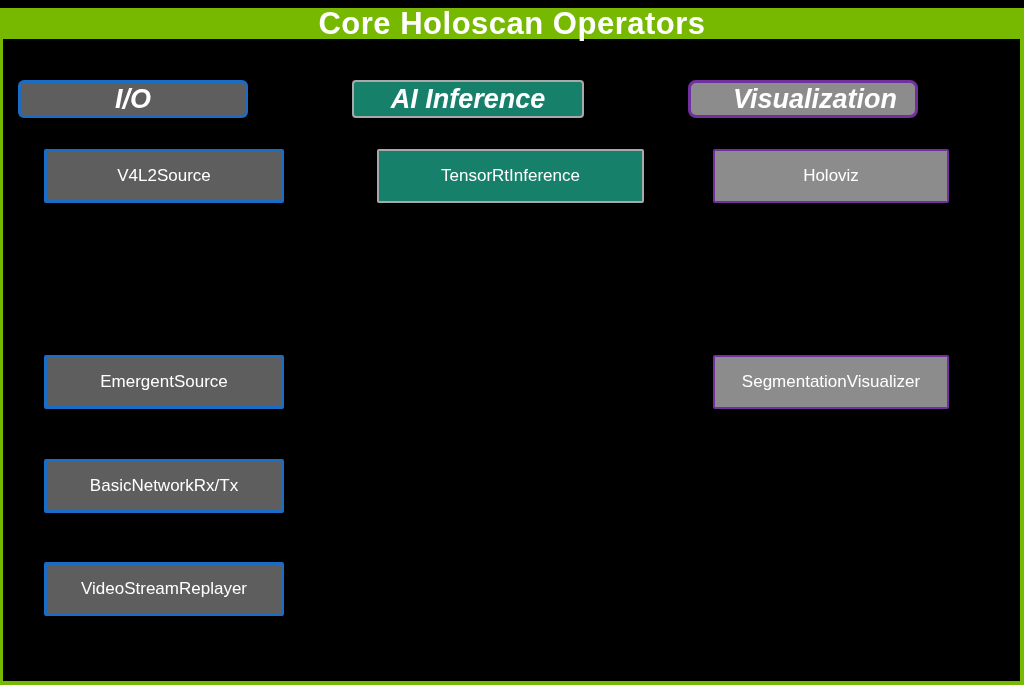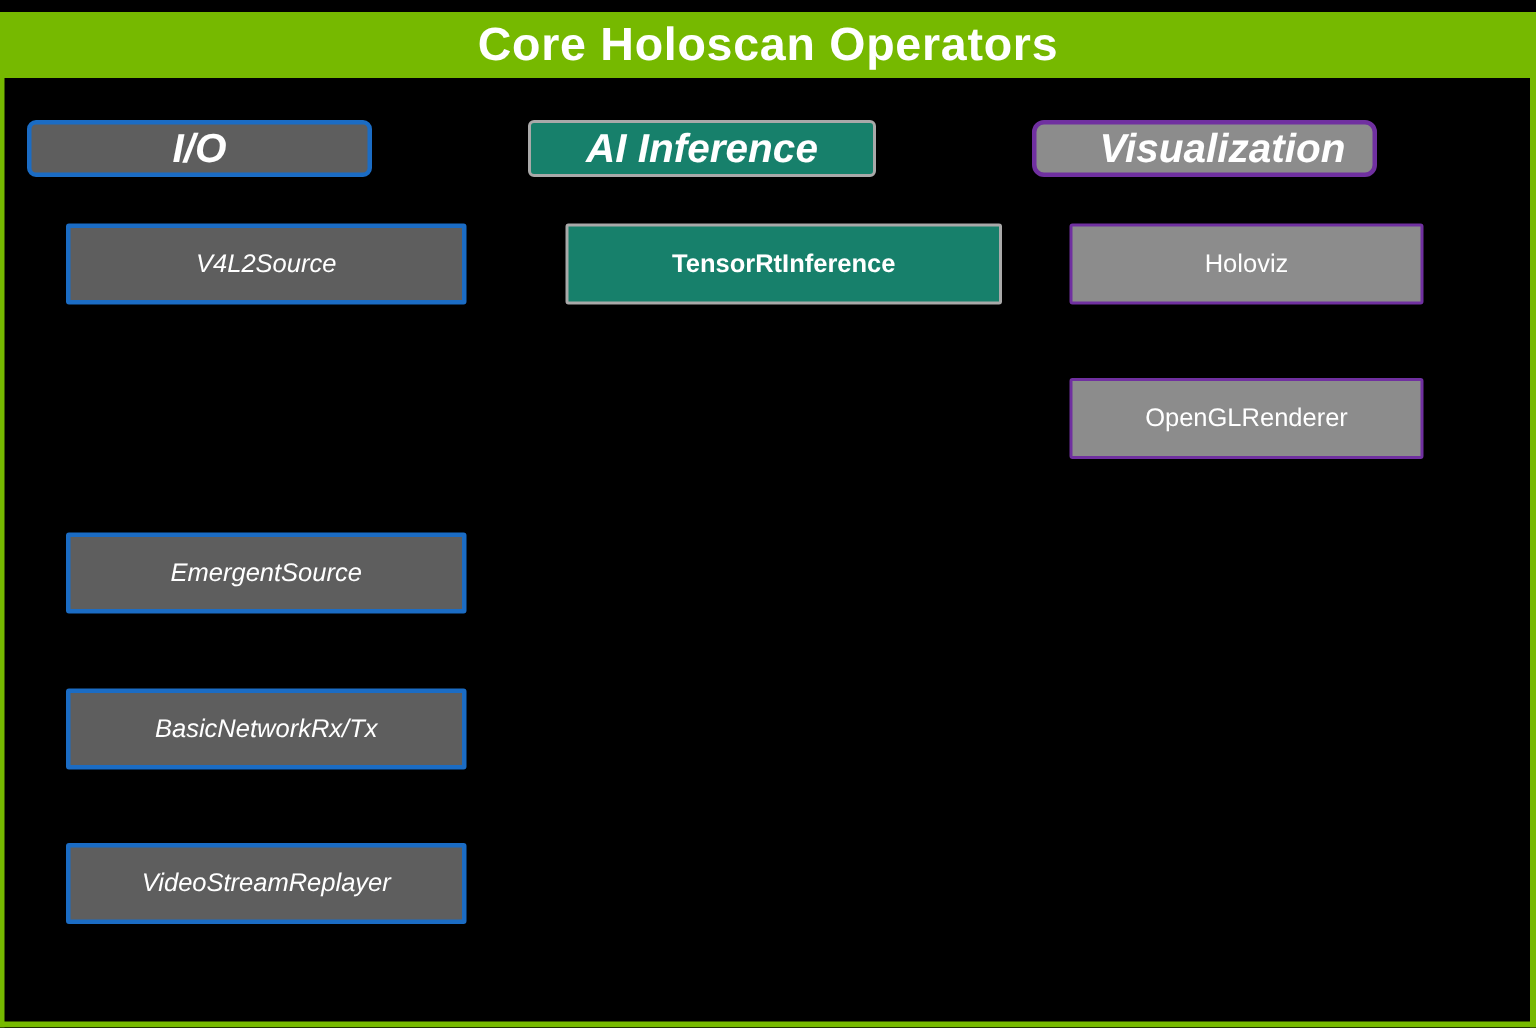--- a/index.html
+++ b/index.html
@@ -31,21 +31,21 @@
     left:0; top:8px; right:0; bottom:0;
     border-left:3px solid var(--nvidia-green);
     border-right:4px solid var(--nvidia-green);
     border-bottom:4px solid var(--nvidia-green);
     box-sizing:border-box;
     pointer-events:none;
   }
   .title-bar{
     position:absolute;
     left:0; top:8px;
-    width:1024px; height:44px;
+    width:1024px; height:31px;
     background:var(--nvidia-green);
     display:flex;
     align-items:center;
     justify-content:center;
   }
   .title-bar span{
     color:var(--text-color);
     font-size:31px;
     font-weight:bold;
     letter-spacing:0.5px;
@@ -88,30 +88,28 @@
     display:flex;
     align-items:center;
     justify-content:center;
     color:var(--text-color);
     font-size:17px;
     box-sizing:border-box;
     border-radius:2px;
     text-align:center;
   }
   .col-io{
-    left:44px; width:267px;
+    left:44px; width:240px;
     background:var(--io-fill);
     border:3px solid var(--io-border);
-    font-style:italic;
   }
   .col-ai{
-    left:377px; width:291px;
+    left:377px; width:267px;
     background:var(--ai-fill);
     border:2px solid var(--ai-border);
-    font-weight:bold;
   }
   .col-viz{
     left:713px; width:236px;
     background:var(--viz-fill);
     border:2px solid var(--viz-border);
   }
   .row-1{top:149px;}
   .row-2{top:252px;}
   .row-3{top:355px;}
   .row-4{top:459px;}
@@ -151,17 +149,17 @@
     <span>VideoStreamReplayer</span>
   </div>
 
   <div class="box col-ai row-1">
     <span>TensorRtInference</span>
   </div>
 
   <div class="box col-viz row-1">
     <span>Holoviz</span>
   </div>
-  <div class="box col-viz row-2">
-    <span>OpenGLRenderer</span>
+  <div class="box col-viz row-3">
+    <span>SegmentationVisualizer</span>
   </div>
 
 </div>
 
 </body></html>

